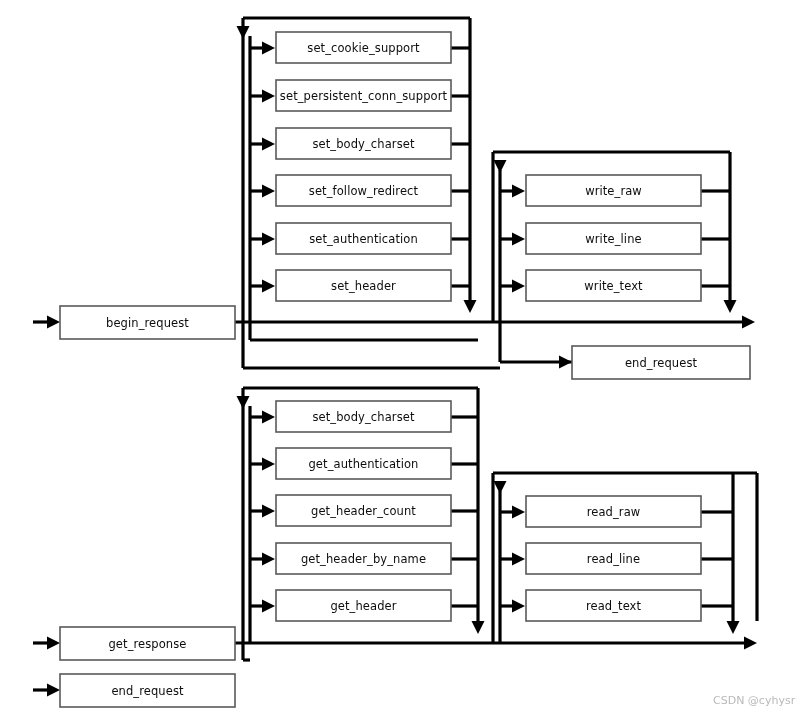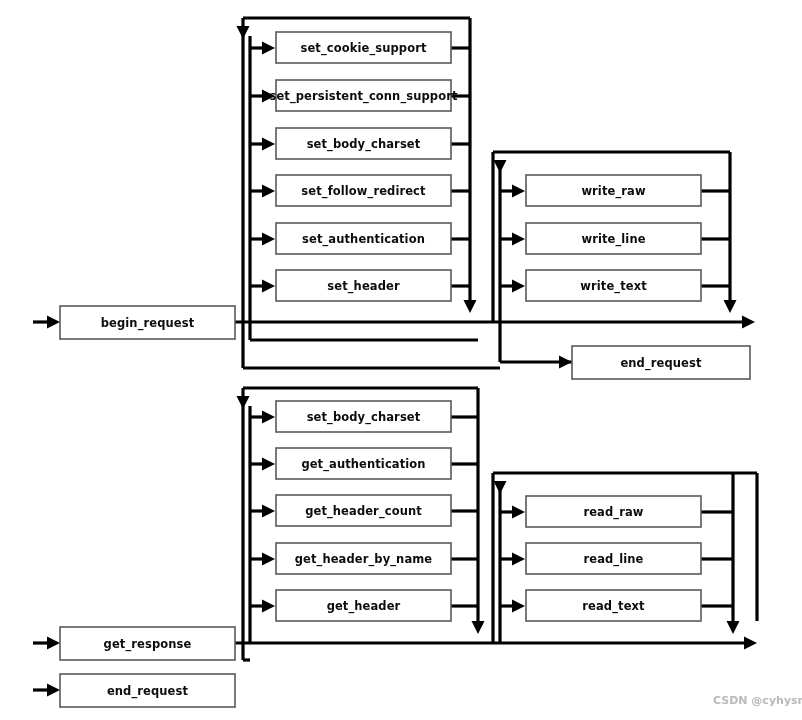--- a/index.html
+++ b/index.html
@@ -1,21 +1,21 @@
 <!DOCTYPE html>
 <html><head>
 <meta charset="utf-8">
 <style>
   html,body{margin:0;padding:0;background:#ffffff;}
   body{
     width:802px;height:720px;
     font-family:"DejaVu Sans","Liberation Sans",sans-serif;
     overflow:hidden;
   }
-  #diagram-root{position:relative;width:802px;height:720px;background:#fff;font-weight:bold;}
+  #diagram-root{position:relative;width:802px;height:720px;background:#fff;}
   svg#flow{display:block;width:802px;height:720px;}
   .node-rect{fill:#ffffff;stroke:#595959;stroke-width:1.6;}
   .node-label{
     font-family:"DejaVu Sans","Liberation Sans",sans-serif;
     font-size:11.5px;fill:#0d0d0d;text-anchor:middle;
     dominant-baseline:middle;letter-spacing:.1px;
   }
   .conn{stroke:#000000;fill:none;stroke-width:3.2;stroke-linecap:butt;}
   .arrowhead{fill:#000000;stroke:none;}
   .watermark{

